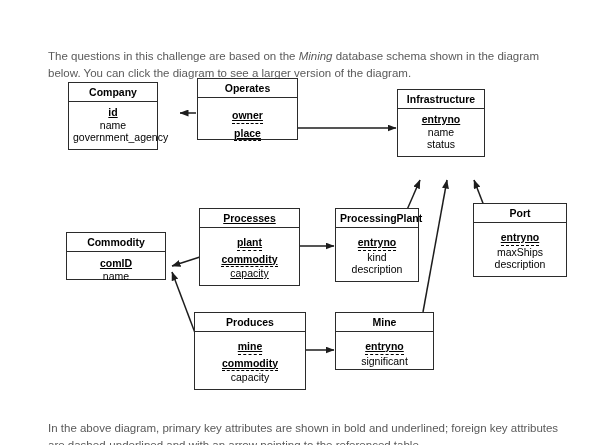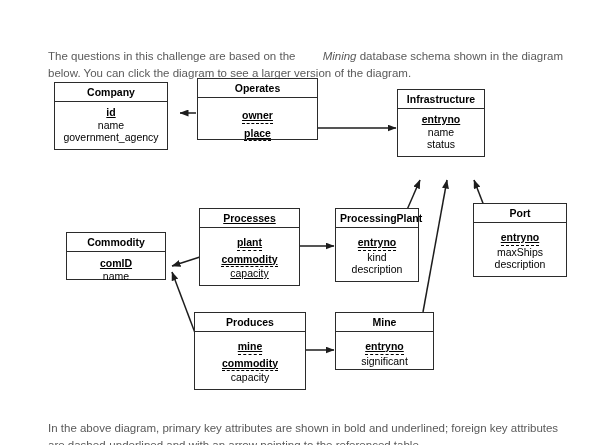--- a/index.html
+++ b/index.html
@@ -24,21 +24,21 @@
   }
 
   .intro{
     position:absolute;
     left:48px; top:36px;
     width:516px;
     font-size:11.5px;
     line-height:17px;
     color:#5a5a5a;
   }
-  .intro em{margin-left:24px;}
+  .intro em{}
 
   .footer-note{
     position:absolute;
     left:48px; top:408px;
     width:520px;
     font-size:11.5px;
     line-height:17px;
     color:#5a5a5a;
   }
 
@@ -122,36 +122,36 @@
         <line x1="510" y1="201" x2="474" y2="108" marker-end="url(#arrow)"></line>
 
         <line x1="423" y1="240" x2="447" y2="108" marker-end="url(#arrow)"></line>
 
         <line x1="206" y1="290" x2="172" y2="200" marker-end="url(#arrow)"></line>
 
         <line x1="300" y1="278" x2="334" y2="278" marker-end="url(#arrow)"></line>
       </g>
     </svg>
 
-    <div class="tbl" style="left:54px;top:10px;width:114px;">
+    <div class="tbl" style="left:68px;top:10px;width:90px;">
       <div class="hdr">Company</div>
       <div class="body">
         <span class="attrline">
             <span class="attr pk">id</span>
           </span>
         <span class="attrline">
             <span class="attr">name</span>
           </span>
         <span class="attrline">
             <span class="attr">government_agency</span>
           </span>
       </div>
     </div>
 
-    <div class="tbl" style="left:197px;top:6px;width:121px;height:62px;">
+    <div class="tbl" style="left:197px;top:6px;width:101px;height:62px;">
       <div class="hdr">Operates</div>
       <div class="body" style="padding-top:8px;">
         <span class="attrline" style="line-height:15px;"><span class="attr pkfk">owner</span></span>
         <span class="attrline" style="line-height:15px;"><span class="attr pkfk">place</span></span>
       </div>
     </div>
 
     <div class="tbl" style="left:397px;top:17px;width:88px;">
       <div class="hdr">Infrastructure</div>
       <div class="body">

